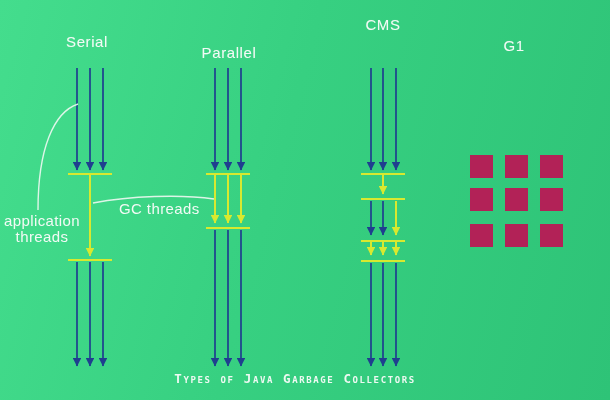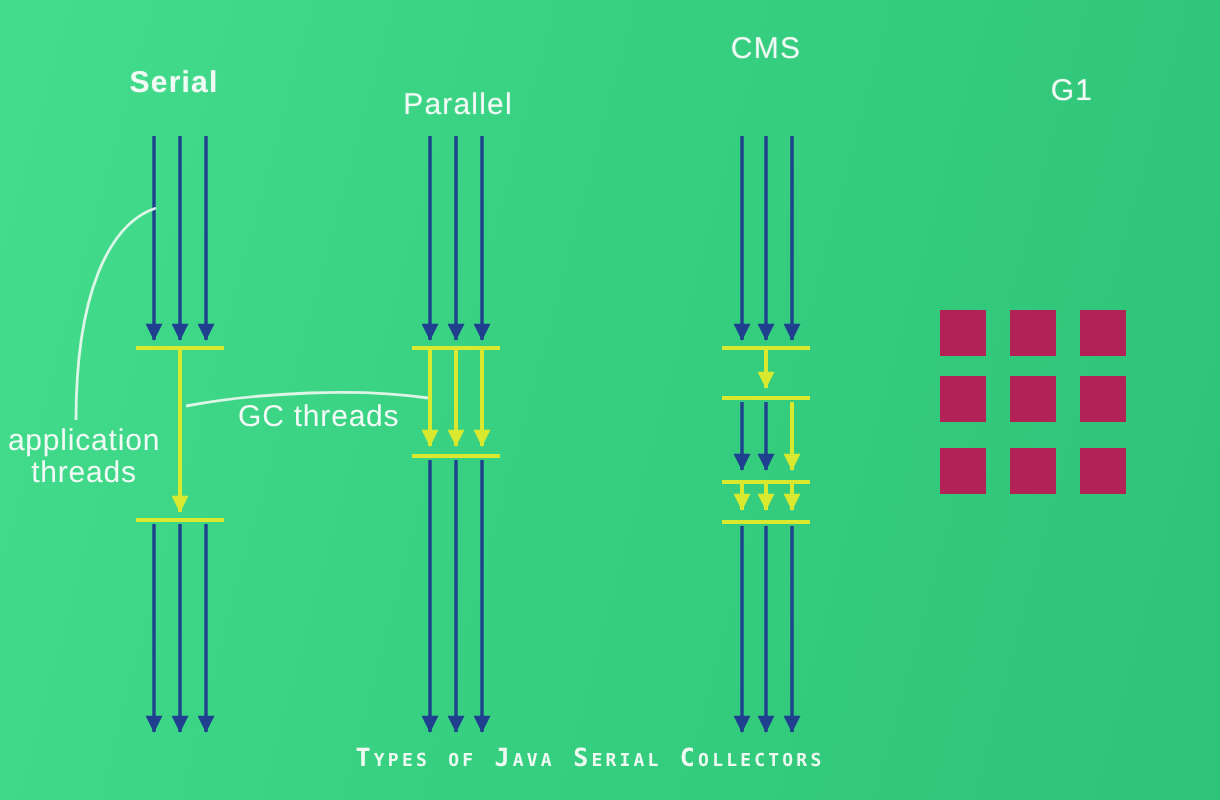--- a/index.html
+++ b/index.html
@@ -139,22 +139,22 @@
       <rect x="540" y="188" width="23" height="23" fill="#b22257"></rect>
       <rect x="470" y="224" width="23" height="23" fill="#b22257"></rect>
       <rect x="505" y="224" width="23" height="23" fill="#b22257"></rect>
       <rect x="540" y="224" width="23" height="23" fill="#b22257"></rect>
     </g>
 
     <path class="white-line" d="M78,104 C54,112 38,148 38,210"></path>
     <path class="white-line" d="M93,203 C130,196 180,194 214,199"></path>
   </svg>
 
-  <div class="label" style="left:87px;  top:33px;font-weight:bold;">Serial</div>
+  <div class="label" style="left:87px;  top:33px;">Serial</div>
   <div class="label" style="left:229px; top:44px;">Parallel</div>
   <div class="label" style="left:383px; top:16px;">CMS</div>
-  <div class="label" style="left:536px; top:37px;">G1</div>
+  <div class="label" style="left:514px; top:37px;">G1</div>
 
   <div class="annotation app-threads">application threads</div>
   <div class="annotation gc-threads">GC threads</div>
 
-  <div class="diagram-title">Types of Java Serial Collectors</div>
+  <div class="diagram-title">Types of Java Garbage Collectors</div>
 </div>
 
 </body></html>

